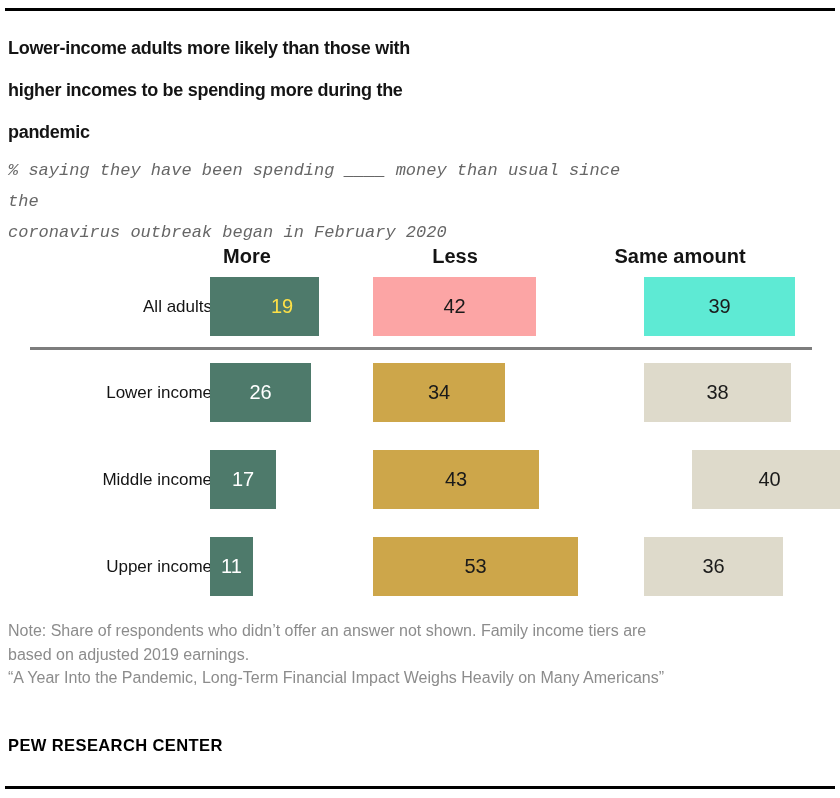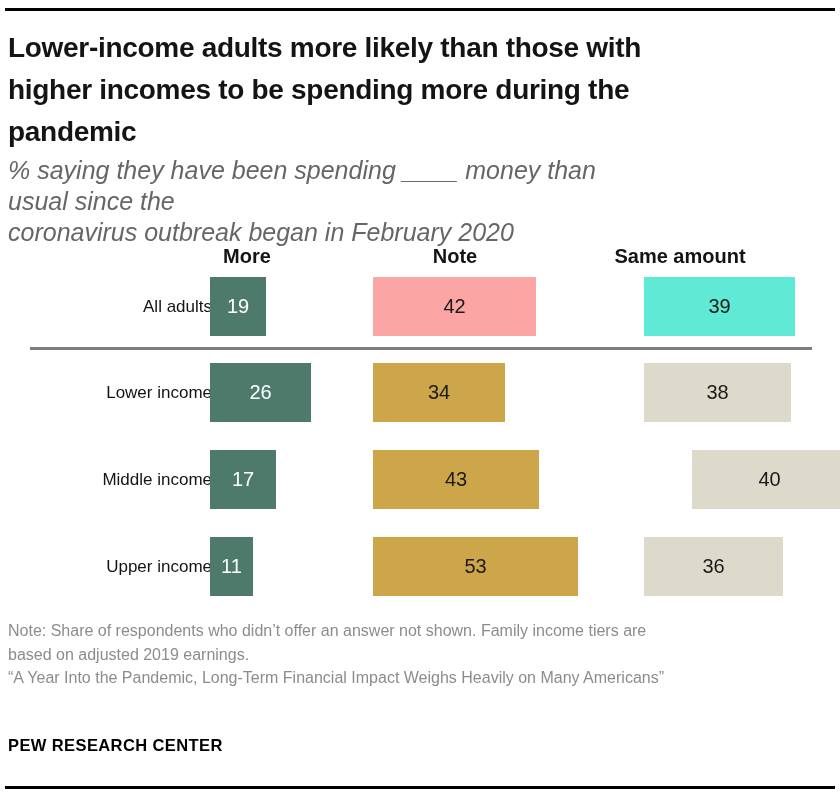--- a/index.html
+++ b/index.html
@@ -11,29 +11,29 @@
     font-family: "Liberation Sans", sans-serif;
     overflow: hidden;
   }
   .rule { position: absolute; left: 5px; right: 5px; height: 3px; background: #000000; }
   .rule.top { top: 8px; }
   .rule.bottom { top: 786px; }
 
   .title {
     position: absolute; left: 8px; top: 27px; width: 820px;
     margin: 0; color: #141414;
-    font-size: 28px; font-weight: bold; line-height: 42px;
+    font-size: 18px; font-weight: bold; line-height: 42px;
     letter-spacing: -0.3px;
   }
   .title span { display: block; }
 
   .subtitle {
     position: absolute; left: 8px; top: 155px; width: 640px; margin: 0;
-    font-family: Liberation Sans, sans-serif;
-    font-style: italic; font-size: 25px; line-height: 31px; color: #666666;
+    font-family: Liberation Mono, monospace;
+    font-style: italic; font-size: 17px; line-height: 31px; color: #666666;
   }
   .subtitle span { display: block; }
 
   .colhdr {
     position: absolute; top: 245px; transform: translateX(-50%);
     font-size: 20px; font-weight: bold; color: #141414; white-space: nowrap;
   }
   .hdr0 { left: 247px; }
   .hdr1 { left: 455px; }
   .hdr2 { left: 680px; }
@@ -81,25 +81,25 @@
     <span>pandemic</span>
   </h1>
 
   <p class="subtitle">
     <span>% saying they have been spending ____ money than usual since the</span>
     <span>coronavirus outbreak began in February 2020</span>
   </p>
 
   <div>
     <div class="colhdr hdr0">More</div>
-    <div class="colhdr hdr1">Note</div>
+    <div class="colhdr hdr1">Less</div>
     <div class="colhdr hdr2">Same amount</div>
 
     <div class="rowlabel r0">All adults</div>
-    <div class="bar s0 r0" style="width: 56px; background: rgb(78, 122, 107); color: #ffffff;">
+    <div class="bar s0 r0" style="width: 74px; background: rgb(78, 122, 107); color: #fde047; padding-left: 35px;">
         <span>19</span>
       </div>
     <div class="bar s1 r0" style="width: 163px; background: #fca5a5; color: rgb(26, 26, 26);">
         <span>42</span>
       </div>
     <div class="bar s2 r0" style="width: 151px; background: #5eead4; color: rgb(26, 26, 26);">
         <span>39</span>
       </div>
 
     <div class="divider"></div>

